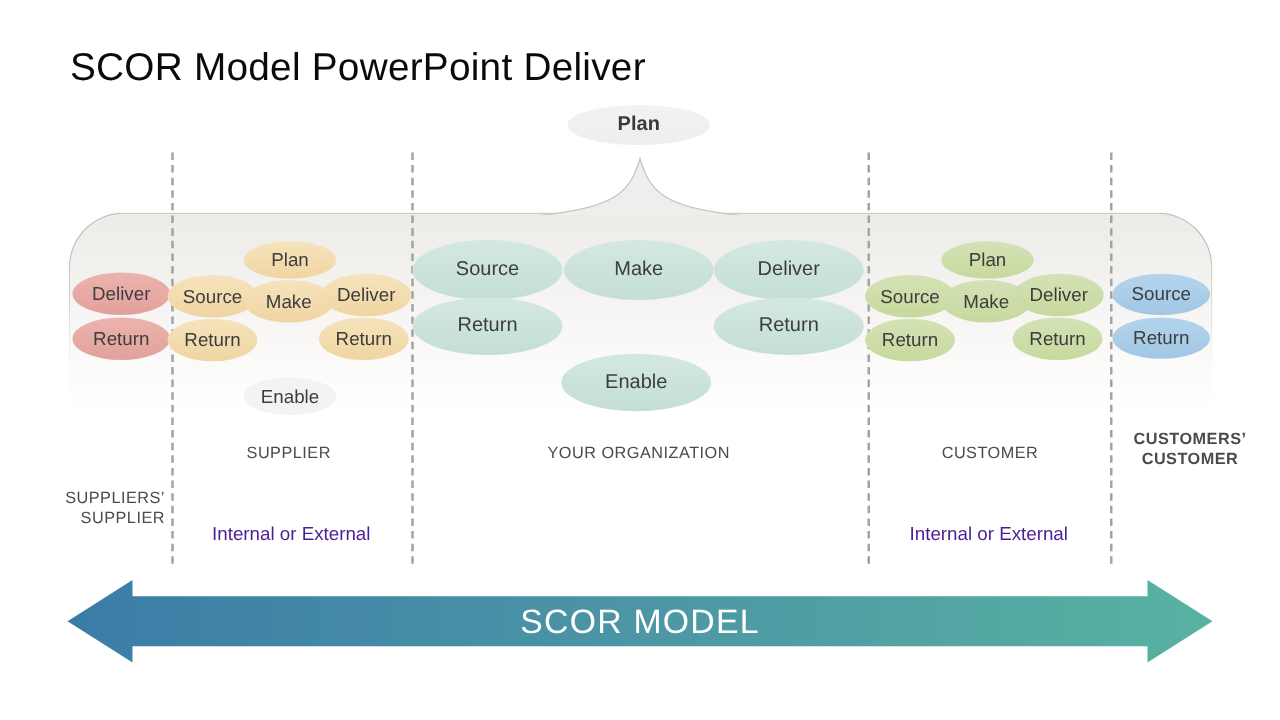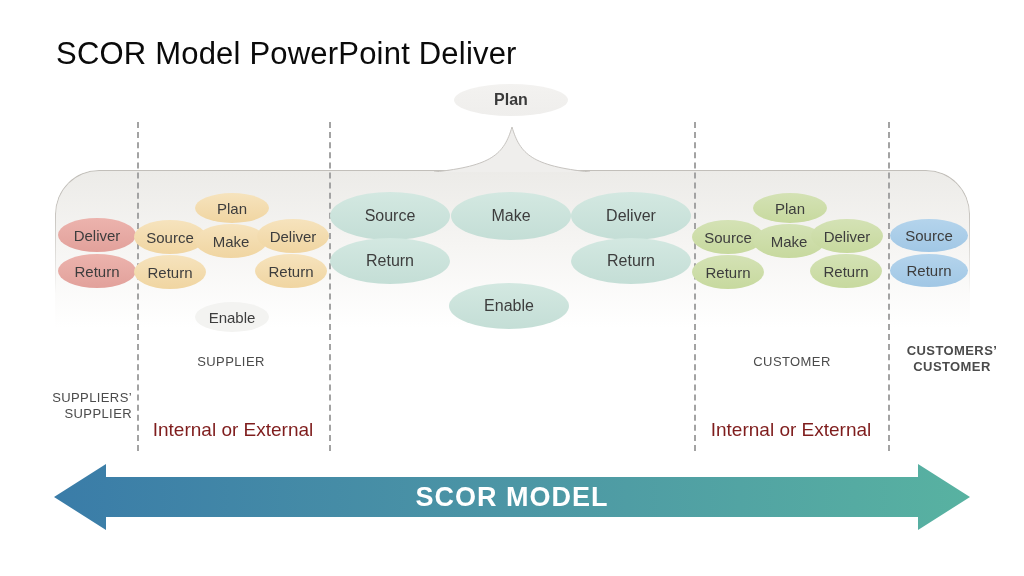--- a/index.html
+++ b/index.html
@@ -43,27 +43,27 @@
   .el-lg{width:120px;height:48px;font-size:16px;}
   .el-lg2{width:120px;height:46px;font-size:16px;}
   .pink {background:linear-gradient(180deg,#ecb3ad,#e2a19b);}
   .tan  {background:linear-gradient(180deg,#f6e3bd,#f0d5a1);}
   .teal {background:linear-gradient(180deg,#d3e8e1,#c4ded6);}
   .green{background:linear-gradient(180deg,#d4e2b5,#c7d99e);}
   .blue {background:linear-gradient(180deg,#b4d4ec,#a1c7e5);}
   .grayel{background:#f3f3f1;}
   
   .seclabel{font-size:13px;color:#4b4b4b;letter-spacing:0.4px;line-height:16px;}
-  .sublabel{font-size:19px;color:#7f1d1d;}
+  .sublabel{font-size:15px;color:#4c1d95;}
   .ta-c{text-align:center;} .ta-r{text-align:right;margin-top:47px;} .ta-l{text-align:center;font-weight:bold;}
   
   #scor-arrow{left:52px;top:461px;}
   #scor-arrow-label{
     left:0;right:0;top:482px;text-align:center;
-    font-size:27px;font-weight:bold;color:#ffffff;letter-spacing:1px;
+    font-size:27px;font-weight:normal;color:#ffffff;letter-spacing:1px;
   }
 </style>
 </head>
 <body>
 
 <div id="stage">
 
   <div class="abs" id="slide-title">SCOR Model PowerPoint Deliver</div>
 
   <div class="abs" id="band-container"></div>
@@ -107,20 +107,21 @@
   <div class="abs el el-sm green" style="left:810px;top:254px;">Return</div>
 
   <div class="abs el el-sm blue" style="left:890px;top:219px;width:78px;height:33px;">Source</div>
   <div class="abs el el-sm blue" style="left:890px;top:254px;width:78px;height:33px;">Return</div>
 
   <div class="abs seclabel ta-r" style="left:36px;top:343px;width:96px;">
     <span>SUPPLIERS’</span><br>
     <span>SUPPLIER</span>
   </div>
   <div class="abs seclabel ta-c" style="left:158px;top:354px;width:146px;">SUPPLIER</div>
+  <div class="abs seclabel ta-c" style="left:406px;top:354px;width:210px;">YOUR ORGANIZATION</div>
   <div class="abs seclabel ta-c" style="left:722px;top:354px;width:140px;">CUSTOMER</div>
   <div class="abs seclabel ta-l" style="left:897px;top:343px;width:110px;">
     <span>CUSTOMERS’</span><br>
     <span>CUSTOMER</span>
   </div>
   <div class="abs sublabel ta-c" style="left:133px;top:419px;width:200px;">Internal or External</div>
   <div class="abs sublabel ta-c" style="left:691px;top:419px;width:200px;">Internal or External</div>
 
   <svg class="abs" id="scor-arrow" width="920" height="72" viewBox="0 0 920 72">
     <defs>

